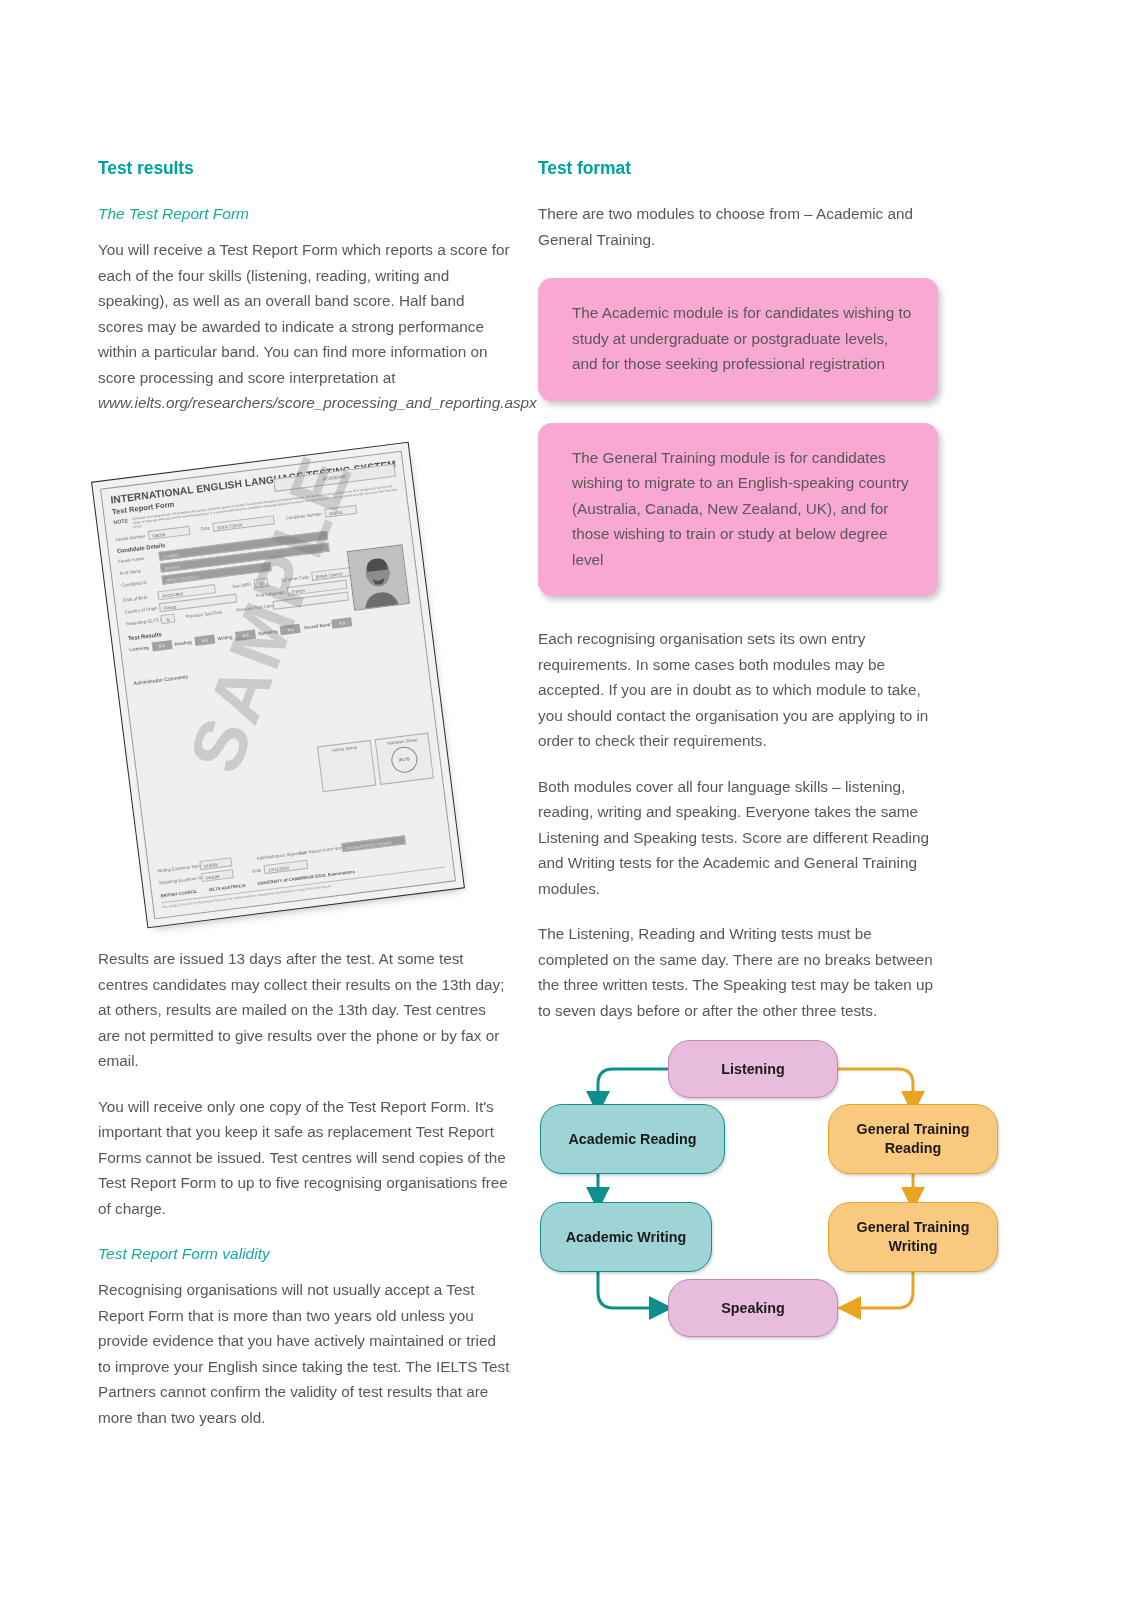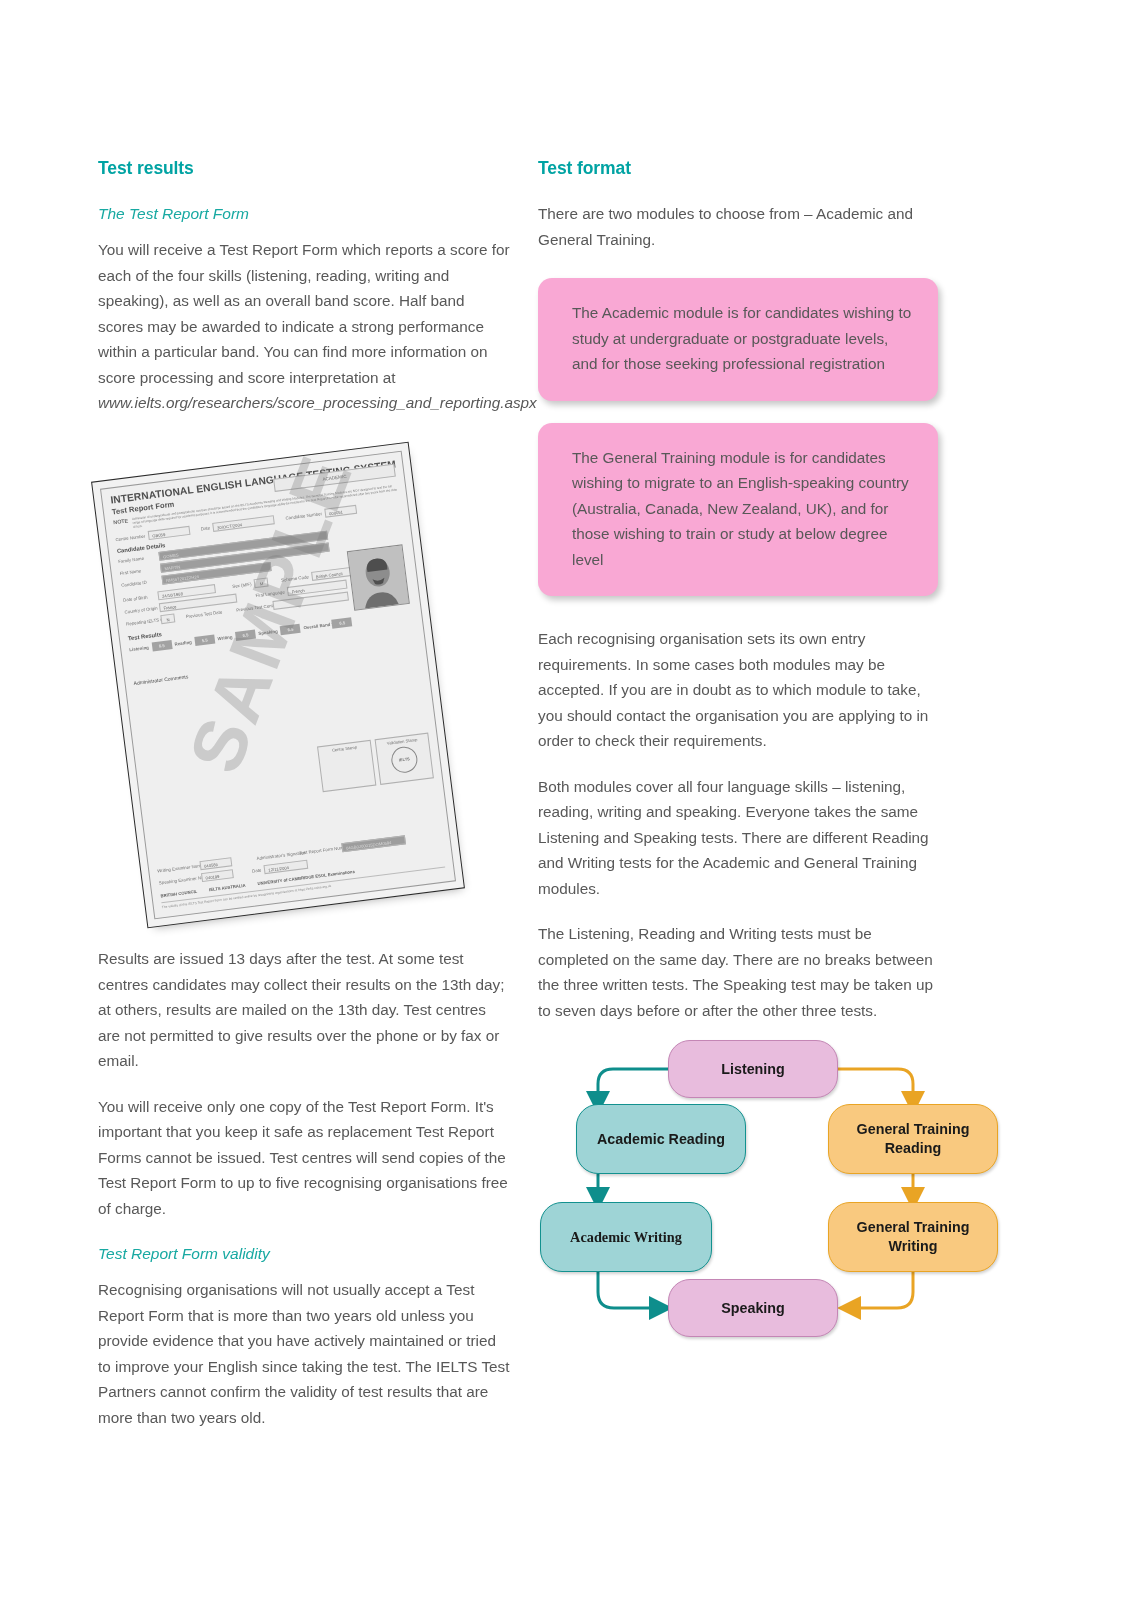--- a/index.html
+++ b/index.html
@@ -429,21 +429,21 @@
 
     <h2 class="section-title" style="margin-bottom:22px">Test format</h2>
 
     <p class="body-text" style="margin-bottom:26px">There are two modules to choose from – Academic and General Training.</p>
 
     <div class="callout" style="width:400px">The Academic module is for candidates wishing to study at undergraduate or postgraduate levels, and for those seeking professional registration</div>
 
     <div class="callout" style="width:400px; margin-top:9px; margin-bottom:30px">The General Training module is for candidates wishing to migrate to an English-speaking country (Australia, Canada, New Zealand, UK), and for those wishing to train or study at below degree level</div>
 
     <p class="body-text">Each recognising organisation sets its own entry requirements. In some cases both modules may be accepted. If you are in doubt as to which module to take, you should contact the organisation you are applying to in order to check their requirements.</p>
-    <p class="body-text">Both modules cover all four language skills – listening, reading, writing and speaking. Everyone takes the same Listening and Speaking tests. There are different Reading and Writing tests for the Academic and General Training modules.</p>
+    <p class="body-text">Both modules cover all four language skills – listening, reading, writing and speaking. Everyone takes the same Listening and Speaking tests. Score are different Reading and Writing tests for the Academic and General Training modules.</p>
     <p class="body-text">The Listening, Reading and Writing tests must be completed on the same day. There are no breaks between the three written tests. The Speaking test may be taken up to seven days before or after the other three tests.</p>
   </div>
 
   <div class="diagram">
 
     <svg width="450" height="340" viewBox="0 0 450 340">
       <defs>
         <marker id="ar-teal" markerWidth="8" markerHeight="8" refX="5" refY="4" orient="auto">
           <path d="M0,0 L8,4 L0,8 z" fill="#0e8e8c"></path>
         </marker>
@@ -460,28 +460,28 @@
 
       <path d="M385,160 L385,188" fill="none" stroke="#e9a424" stroke-width="3" marker-end="url(#ar-orange)"></path>
 
       <path d="M70,258 L70,278 Q70,294 86,294 L136,294" fill="none" stroke="#0e8e8c" stroke-width="3" marker-end="url(#ar-teal)"></path>
 
       <path d="M385,258 L385,278 Q385,294 369,294 L318,294" fill="none" stroke="#e9a424" stroke-width="3" marker-end="url(#ar-orange)"></path>
     </svg>
 
     <div class="node n-pink" style="left:140px; top:26px; width:170px; height:58px;">Listening</div>
 
-    <div class="node n-teal" style="left:12px; top:90px; width:170px; height:70px;margin-left:36px;">Academic Reading</div>
+    <div class="node n-teal" style="left:12px; top:90px; width:185px; height:70px;">Academic Reading</div>
 
     <div class="node n-orange" style="left:300px; top:90px; width:170px; height:70px; flex-direction:column;">
       <span>General Training</span>
       <span>Reading</span>
     </div>
 
-    <div class="node n-teal" style="left:12px; top:188px; width:172px; height:70px;font-family:Liberation Serif, serif;">Academic Writing</div>
+    <div class="node n-teal" style="left:12px; top:188px; width:172px; height:70px;">Academic Writing</div>
 
     <div class="node n-orange" style="left:300px; top:188px; width:170px; height:70px; flex-direction:column;">
       <span>General Training</span>
       <span>Writing</span>
     </div>
 
     <div class="node n-pink" style="left:140px; top:265px; width:170px; height:58px;">Speaking</div>
   </div>
 
 </div>

